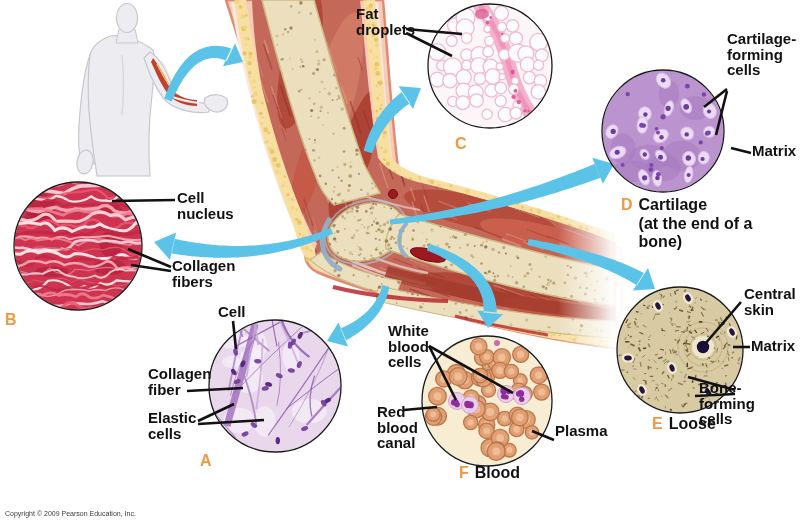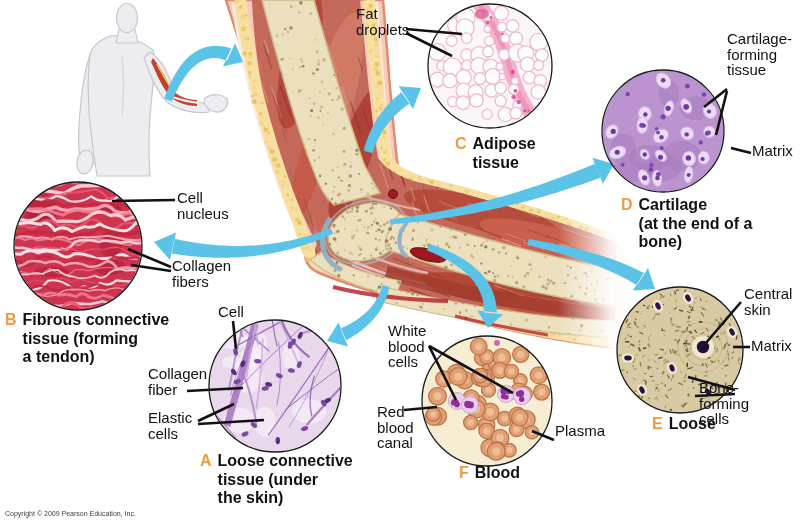--- a/index.html
+++ b/index.html
@@ -1,19 +1,19 @@
 <!DOCTYPE html>
 <html><head>
 <meta charset="utf-8">
 <style>
   html,body{margin:0;padding:0;background:#fff;}
   #canvas{position:relative;width:800px;height:526px;background:#ffffff;overflow:hidden;
           font-family:"Liberation Sans","DejaVu Sans",sans-serif;}
   #art{position:absolute;left:0;top:0;}
-  .lbl{position:absolute;font-size:15px;line-height:15.5px;font-weight:400;color:#111;
+  .lbl{position:absolute;font-size:15px;line-height:15.5px;font-weight:700;color:#111;
        white-space:pre-line;}
   .cap{position:absolute;display:flex;align-items:flex-start;font-size:16px;line-height:18.5px;
        font-weight:700;color:#111;}
   .cap .letter{margin-right:6px;}
   .cap .captext{white-space:pre-line;}
   #copyright{position:absolute;left:5px;top:510px;font-size:7px;color:#3c3c3c;font-weight:400;}
 </style>
 </head>
 <body>
 
@@ -2118,45 +2118,37 @@
 cells</div>
 <div class="lbl" style="left:388px;top:323px">White
 blood
 cells</div>
 <div class="lbl" style="left:377px;top:404px">Red
 blood
 canal</div>
 <div class="lbl" style="left:555px;top:423px">Plasma</div>
 <div class="lbl" style="left:727px;top:31px">Cartilage-
 forming
-tissue</div>
+cells</div>
 <div class="lbl" style="left:752px;top:143px">Matrix</div>
 <div class="lbl" style="left:744px;top:286px">Central
 skin</div>
 <div class="lbl" style="left:751px;top:338px">Matrix</div>
 <div class="lbl" style="left:699px;top:380px">Bone-
 forming
 cells</div>
 
 <div class="cap" style="left:200px;top:452px">
   <span class="letter" style="color: rgb(240, 153, 63);">A</span>
-  <span class="captext">Loose connective
-tissue (under
-the skin)</span>
 </div>
 <div class="cap" style="left:5px;top:311px">
   <span class="letter" style="color: rgb(240, 153, 63);">B</span>
-  <span class="captext">Fibrous connective
-tissue (forming
-a tendon)</span>
 </div>
 <div class="cap" style="left:455px;top:135px">
   <span class="letter" style="color: rgb(240, 153, 63);">C</span>
-  <span class="captext">Adipose
-tissue</span>
 </div>
 <div class="cap" style="left:621px;top:196px">
   <span class="letter" style="color: rgb(240, 153, 63);">D</span>
   <span class="captext">Cartilage
 (at the end of a bone)</span>
 </div>
 <div class="cap" style="left:652px;top:415px">
   <span class="letter" style="color: rgb(240, 153, 63);">E</span>
   <span class="captext">Loose</span>
 </div>

